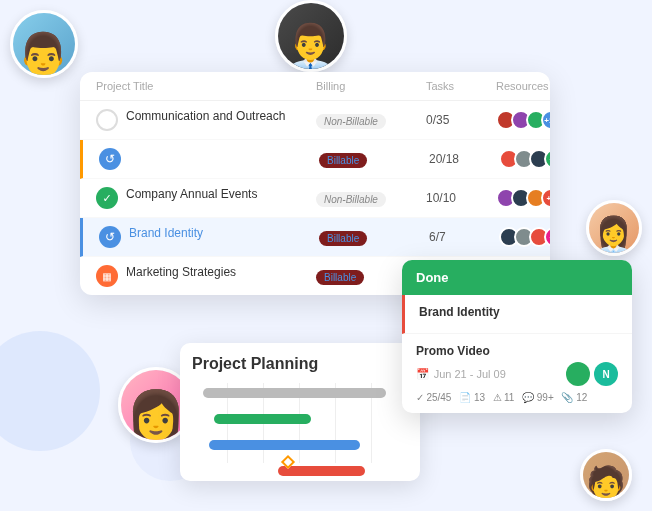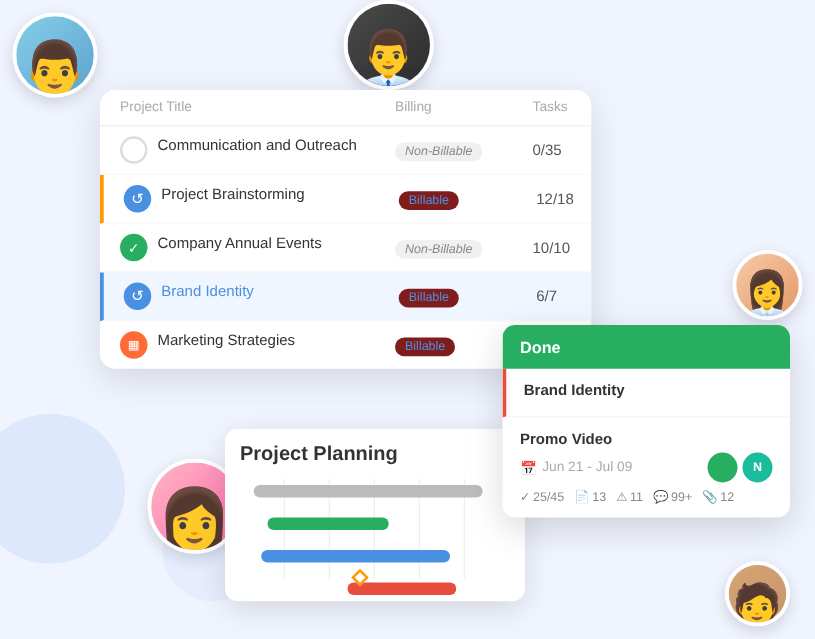--- a/index.html
+++ b/index.html
@@ -33,21 +33,21 @@
     .avatar-top-center { width: 72px; height: 72px; left: 275px; top: 0px; }
     .avatar-right { width: 56px; height: 56px; right: 10px; top: 200px; }
     .avatar-left-bottom { width: 76px; height: 76px; left: 118px; bottom: 68px; }
     .avatar-bottom-right { width: 52px; height: 52px; right: 20px; bottom: 10px; }
 
     
     .project-table-card {
       position: absolute;
       left: 80px;
       top: 72px;
-      width: 393px;
+      width: 470px;
       background: #fff;
       border-radius: 12px;
       box-shadow: 0 8px 30px rgba(0,0,0,0.12);
       overflow: hidden;
     }
 
     .table-header {
       display: grid;
       grid-template-columns: 220px 110px 70px 80px;
       padding: 8px 16px;
@@ -373,26 +373,25 @@
       <div class="mini-avatar" style="background:#c0392b;"></div>
       <div class="mini-avatar" style="background:#8e44ad;"></div>
       <div class="mini-avatar" style="background:#27ae60;"></div>
       <div class="plus-badge" style="background:#4a90e2;">+12</div>
     </div>
   </div>
 
   <div class="table-row brainstorm">
     <div class="row-title">
       <div class="row-icon icon-blue" style="font-size:12px;">↺</div>
-      <span>Project Brainstorming</span>
     </div>
     <div>
       <span class="billing-badge badge-blue">Billable</span>
     </div>
-    <span class="tasks-text">12/18</span>
+    <span class="tasks-text">20/18</span>
     <div class="avatars-group">
       <div class="mini-avatar" style="background:#e74c3c;"></div>
       <div class="mini-avatar" style="background:#7f8c8d;"></div>
       <div class="mini-avatar" style="background:#2c3e50;"></div>
       <div class="plus-badge" style="background:#27ae60;">+5</div>
     </div>
   </div>
 
   <div class="table-row">
     <div class="row-title">

